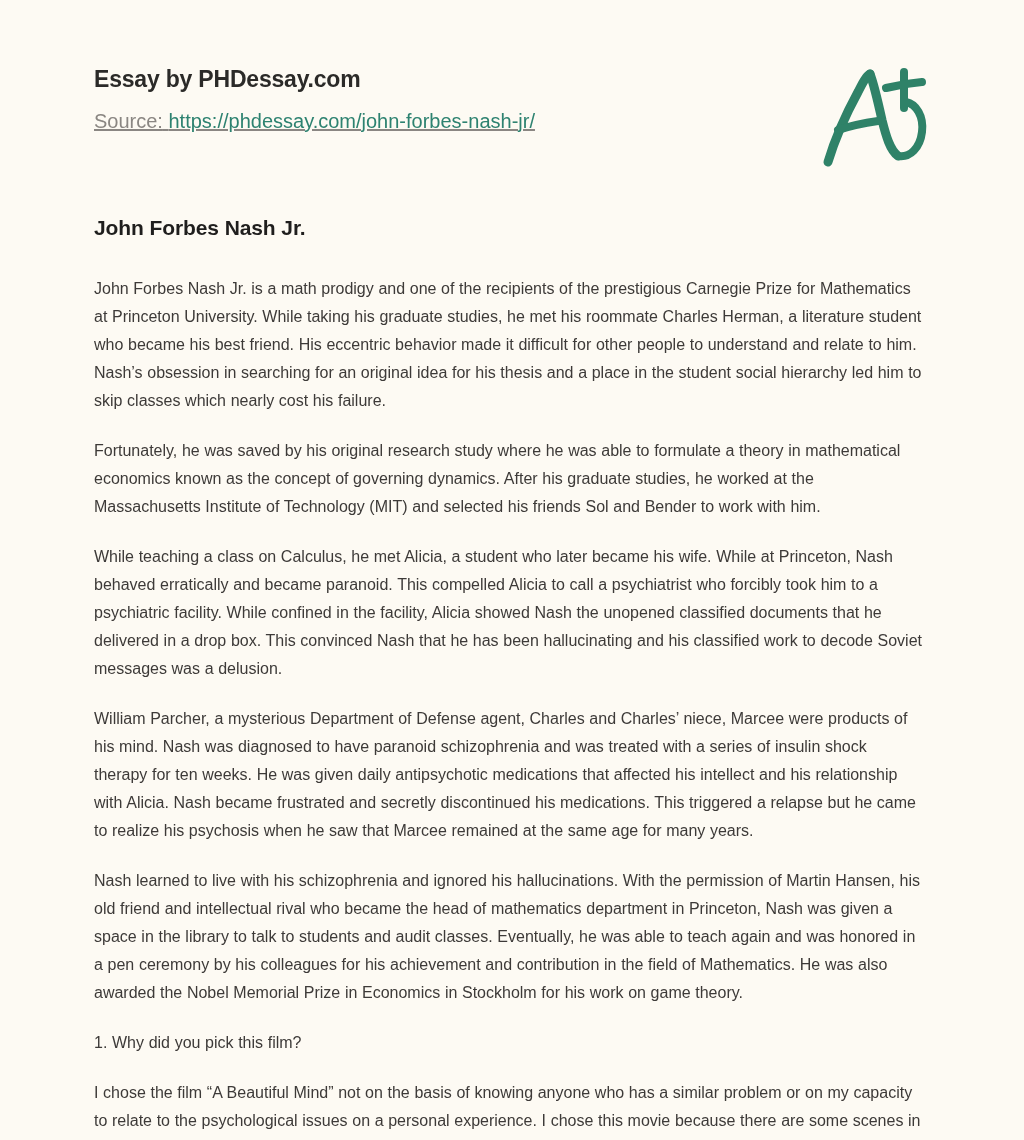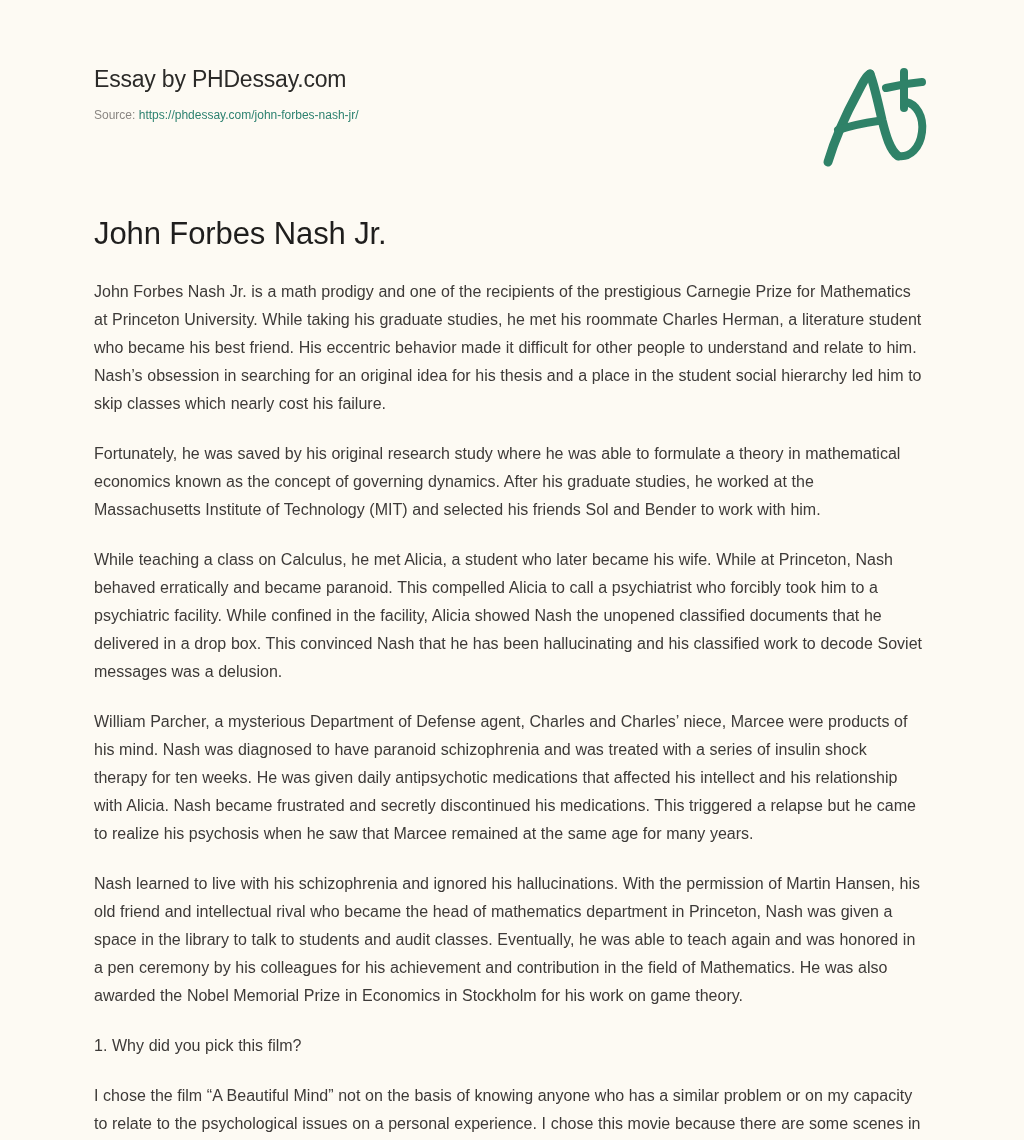--- a/index.html
+++ b/index.html
@@ -33,34 +33,35 @@
   }
 
   .brand-block {
     position: absolute;
     left: 94px;
     top: 66px;
   }
 
   .brand-title {
     font-size: 23px;
-    font-weight: normal;
+    font-weight: bold;
     letter-spacing: -0.2px;
     color: #2b2a28;
     line-height: 1.2;
     margin: 0;
     white-space: nowrap;
   }
 
   .source-line {
     margin-top: 14px;
-    font-size: 12px;
+    font-size: 20px;
     color: #8a8682;
     line-height: 1.3;
     white-space: nowrap;
+    text-decoration: underline;
   }
 
   .source-label {
     color: #8a8682;
   }
 
   .source-url {
     color: #2d8270;
     text-decoration: none;
   }
@@ -81,26 +82,26 @@
 
   
   .article {
     position: absolute;
     left: 94px;
     top: 215px;
     width: 838px;
   }
 
   .article-title {
-    font-size: 31px;
-    font-weight: normal;
+    font-size: 21px;
+    font-weight: bold;
     color: #1f1e1d;
     letter-spacing: -0.1px;
     line-height: 1.25;
-    margin: 0 0 24px 0;
+    margin: 0 0 34px 0;
   }
 
   .article-body p {
     margin: 0 8px 22px 0;
     font-size: 16px;
     line-height: 28px;
     color: #3d3a38;
     text-align: left;
     word-spacing: 0.2px;
   }

